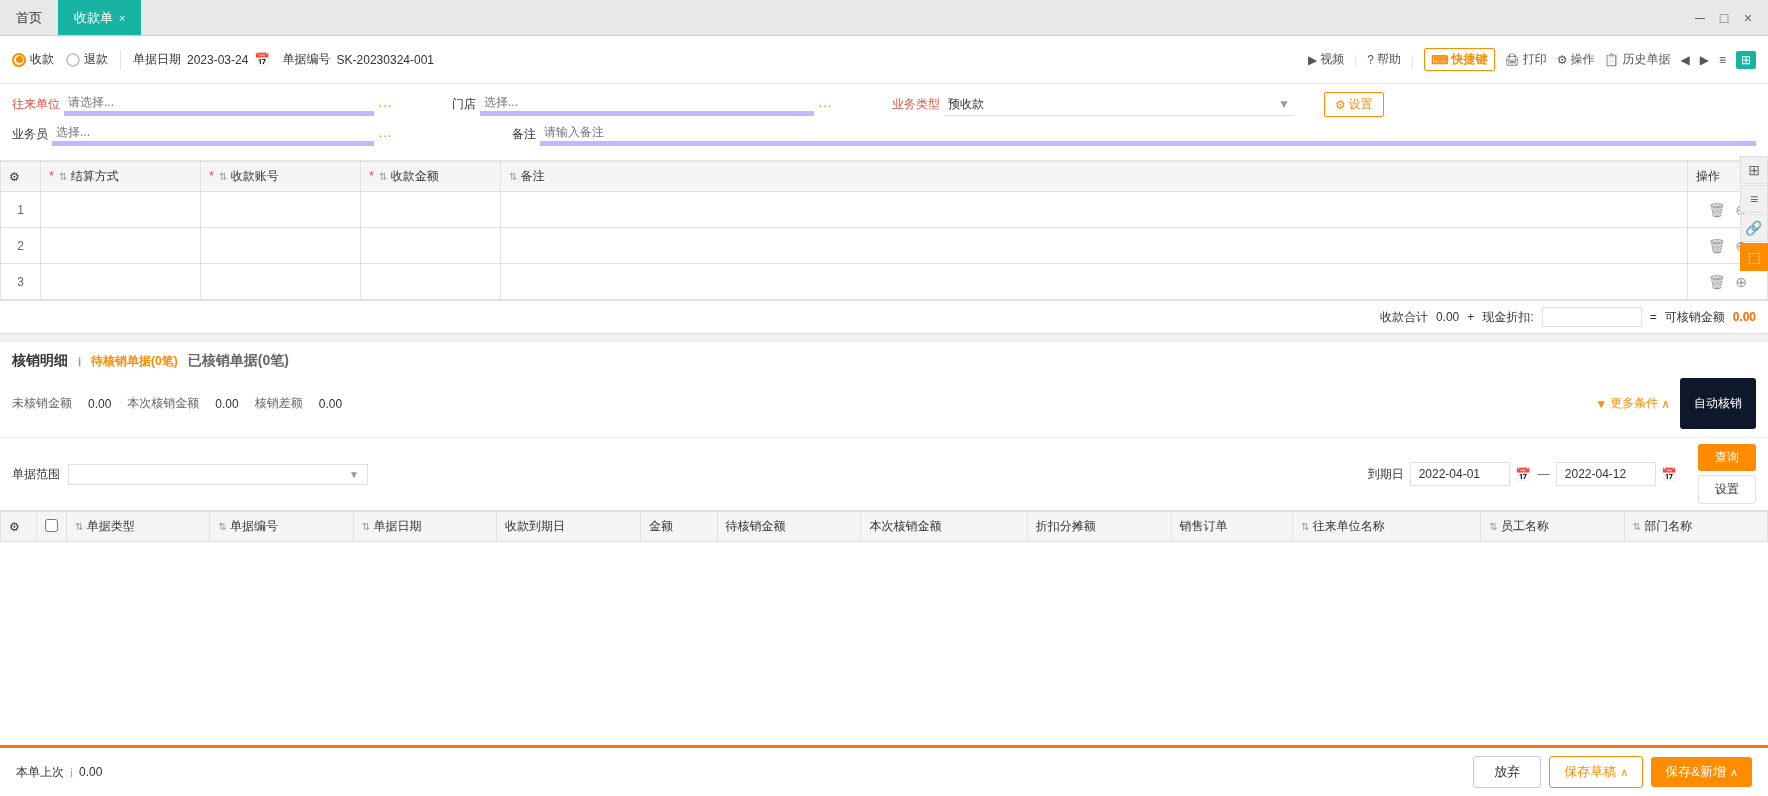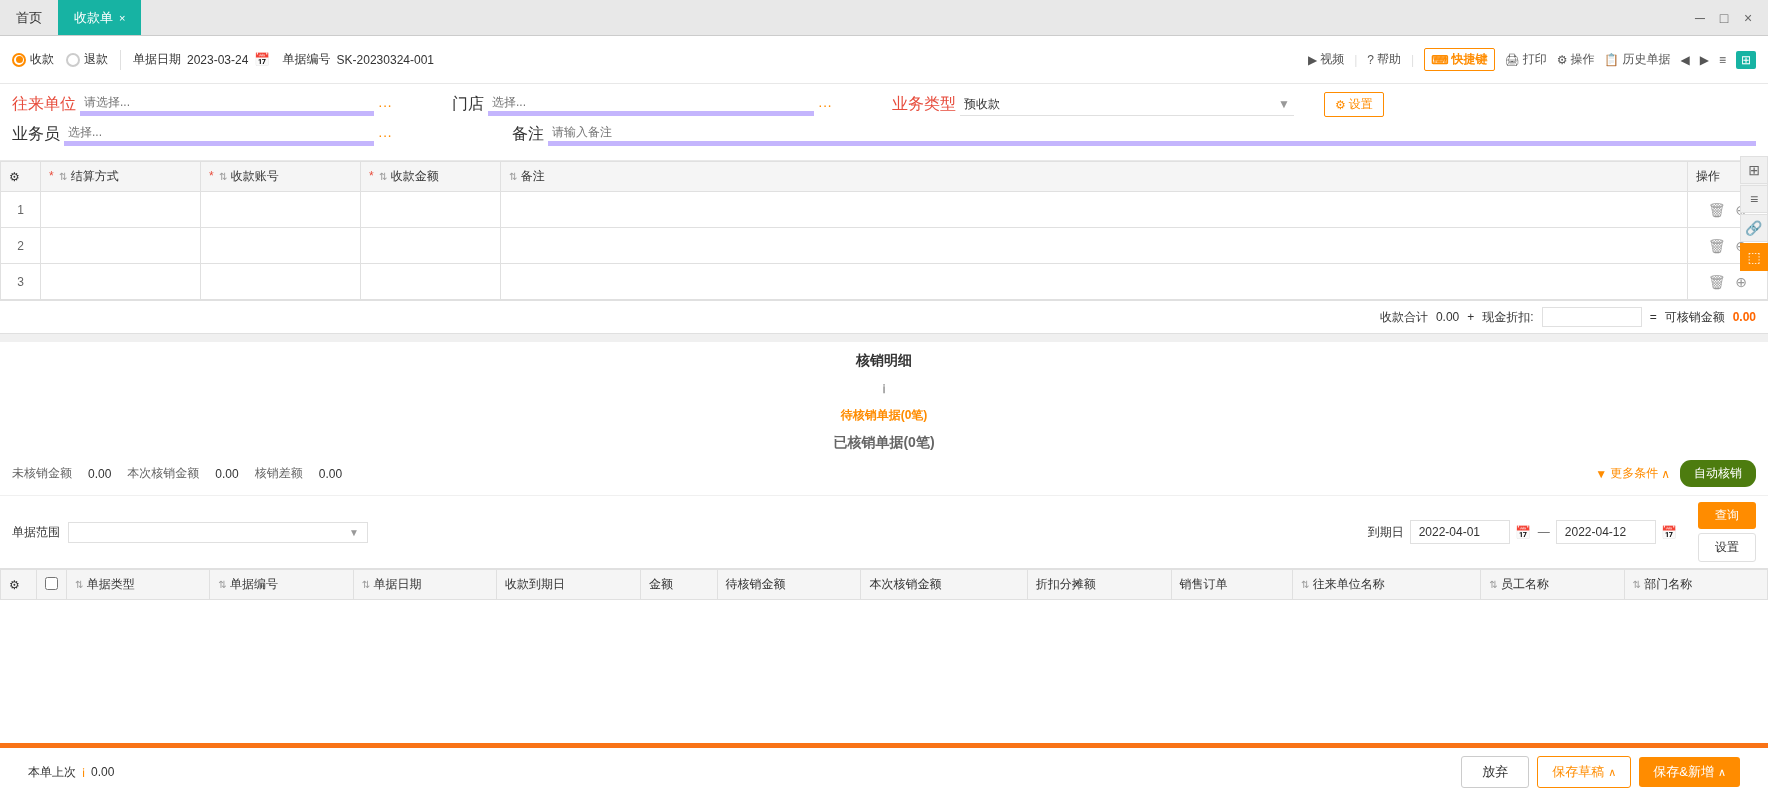--- a/index.html
+++ b/index.html
@@ -37,21 +37,21 @@
     .field-value { color: #333; font-size: 12px; }
     .icon-cal { color: #999; cursor: pointer; font-size: 13px; }
     .toolbar-right { margin-left: auto; display: flex; align-items: center; gap: 10px; }
     .toolbar-btn { display: flex; align-items: center; gap: 3px; color: #555; cursor: pointer; font-size: 12px; }
     .toolbar-btn-orange { display: flex; align-items: center; gap: 3px; color: #ff8c00; cursor: pointer; font-size: 12px; font-weight: bold; border: 1px solid #ff8c00; padding: 2px 6px; border-radius: 2px; }
 
     
     .form-area { padding: 8px 12px; border-bottom: 1px solid #e8e8e8; }
     .form-row { display: flex; align-items: center; gap: 0; margin-bottom: 6px; }
     .form-field { display: flex; align-items: center; flex: 1; }
-    .form-field-label { color: #e74c3c; font-size: 16px; white-space: nowrap; margin-right: 4px; }
+    .form-field-label { color: #e74c3c; font-size: 12px; white-space: nowrap; margin-right: 4px; }
     .form-field-label.optional { color: #333; }
     .form-field-input { flex: 1; border: none; border-bottom: 5px solid #c4b5fd; outline: none; font-size: 12px; color: #aaa; padding: 2px 4px; background: transparent; }
     .form-field-dots { color: #ff8c00; margin-left: 4px; cursor: pointer; font-size: 14px; }
     .form-field-select { display: flex; align-items: center; flex: 1; border: none; border-bottom: 1px solid #e0e0e0; background: transparent; font-size: 12px; color: #333; padding: 2px 4px; cursor: pointer; }
     .settings-btn { border: 1px solid #ff8c00; color: #ff8c00; padding: 3px 10px; border-radius: 2px; cursor: pointer; font-size: 12px; display: flex; align-items: center; gap: 3px; }
     .gear-icon { font-size: 12px; }
 
     
     .table-wrapper { flex: 0 0 auto; border-bottom: 1px solid #e0e0e0; }
     .data-table { width: 100%; border-collapse: collapse; }
@@ -65,31 +65,31 @@
 
     
     .summary-row { display: flex; align-items: center; justify-content: flex-end; padding: 6px 12px; background: #fff; border-bottom: 1px solid #e0e0e0; gap: 8px; font-size: 12px; }
     .summary-label { color: #333; }
     .summary-value { color: #333; }
     .summary-value-orange { color: #ff6600; font-weight: bold; }
     .summary-input { width: 100px; border: 1px solid #e0e0e0; padding: 2px 6px; font-size: 12px; outline: none; }
 
     
     .verify-section { padding: 10px 12px 0; background: #fff; }
-    .verify-title { font-size: 14px; font-weight: bold; color: #333; display: flex; align-items: center; gap: 10px; margin-bottom: 8px; flex-direction: column; }
+    .verify-title { font-size: 14px; font-weight: bold; color: #333; display: flex; align-items: center; gap: 10px; margin-bottom: 8px; }
     .verify-title-icon { color: #999; font-size: 12px; cursor: pointer; }
     .verify-tab { color: #ff8c00; font-size: 12px; cursor: pointer; }
     .verify-stats { display: flex; align-items: center; gap: 16px; font-size: 12px; color: #666; margin-bottom: 8px; }
     .verify-stat-label { color: #666; }
     .verify-stat-value { color: #333; }
 
     
     .filter-row { display: flex; align-items: center; justify-content: flex-end; gap: 10px; margin-bottom: 6px; }
     .more-conditions { color: #ff8c00; font-size: 12px; cursor: pointer; display: flex; align-items: center; gap: 3px; }
-    .auto-verify-btn { background: #4d7c0f; color: #fff; border: none; padding: 5px 14px; border-radius: 11px; cursor: pointer; font-size: 12px; }
+    .auto-verify-btn { background: #0f172a; color: #fff; border: none; padding: 17px 14px; border-radius: 3px; cursor: pointer; font-size: 12px; }
 
     
     .search-filter { display: flex; align-items: center; padding: 6px 12px; gap: 20px; background: #fff; border-top: 1px solid #f0f0f0; border-bottom: 1px solid #e0e0e0; }
     .search-field { display: flex; align-items: center; gap: 8px; flex: 1; }
     .search-label { color: #333; font-size: 12px; white-space: nowrap; }
     .search-chevron { color: #999; font-size: 10px; margin-left: 4px; }
     .date-field { display: flex; align-items: center; gap: 6px; }
     .date-input { border: 1px solid #e0e0e0; padding: 4px 8px; font-size: 12px; color: #333; outline: none; width: 100px; }
     .date-icon { color: #999; cursor: pointer; font-size: 13px; }
     .date-dash { color: #666; }
@@ -98,21 +98,21 @@
     .settings-btn2 { background: #fff; color: #333; border: 1px solid #e0e0e0; padding: 5px 16px; border-radius: 3px; cursor: pointer; font-size: 12px; }
 
     
     .bottom-table-wrapper { flex: 1; overflow: auto; }
     .bottom-table { width: 100%; border-collapse: collapse; }
     .bottom-table th { background: #f5f5f5; padding: 6px 8px; text-align: left; font-weight: normal; border: 1px solid #e0e0e0; font-size: 12px; color: #333; white-space: nowrap; }
     .th-checkbox { width: 30px; text-align: center; }
     .checkbox-input { cursor: pointer; }
 
     
-    .footer { display: flex; align-items: center; padding: 8px 28px; border-top: 5px solid #f97316; background: #fff; gap: 20px; }
+    .footer { display: flex; align-items: center; padding: 8px 16px; border-top: 3px solid #f97316; background: #fff; gap: 20px; }
     .footer-left { display: flex; align-items: center; gap: 6px; font-size: 12px; color: #333; }
     .footer-icon { color: #ff8c00; cursor: pointer; }
     .footer-right { margin-left: auto; display: flex; align-items: center; gap: 8px; }
     .btn-abandon { background: #fff; border: 1px solid #ccc; color: #333; padding: 6px 20px; border-radius: 3px; cursor: pointer; font-size: 13px; }
     .btn-save-draft { background: #fff; border: 1px solid #ff8c00; color: #ff8c00; padding: 6px 14px; border-radius: 3px; cursor: pointer; font-size: 13px; display: flex; align-items: center; gap: 4px; }
     .btn-save-new { background: #ff8c00; border: none; color: #fff; padding: 6px 14px; border-radius: 3px; cursor: pointer; font-size: 13px; display: flex; align-items: center; gap: 4px; }
     .btn-chevron { font-size: 11px; }
     .sidebar-icon-btn { width: 28px; height: 28px; background: #f0f0f0; border: 1px solid #e0e0e0; display: flex; align-items: center; justify-content: center; cursor: pointer; color: #666; font-size: 14px; }
     .sidebar-icon-btn.active { background: #ff8c00; color: #fff; border-color: #ff8c00; }
 

